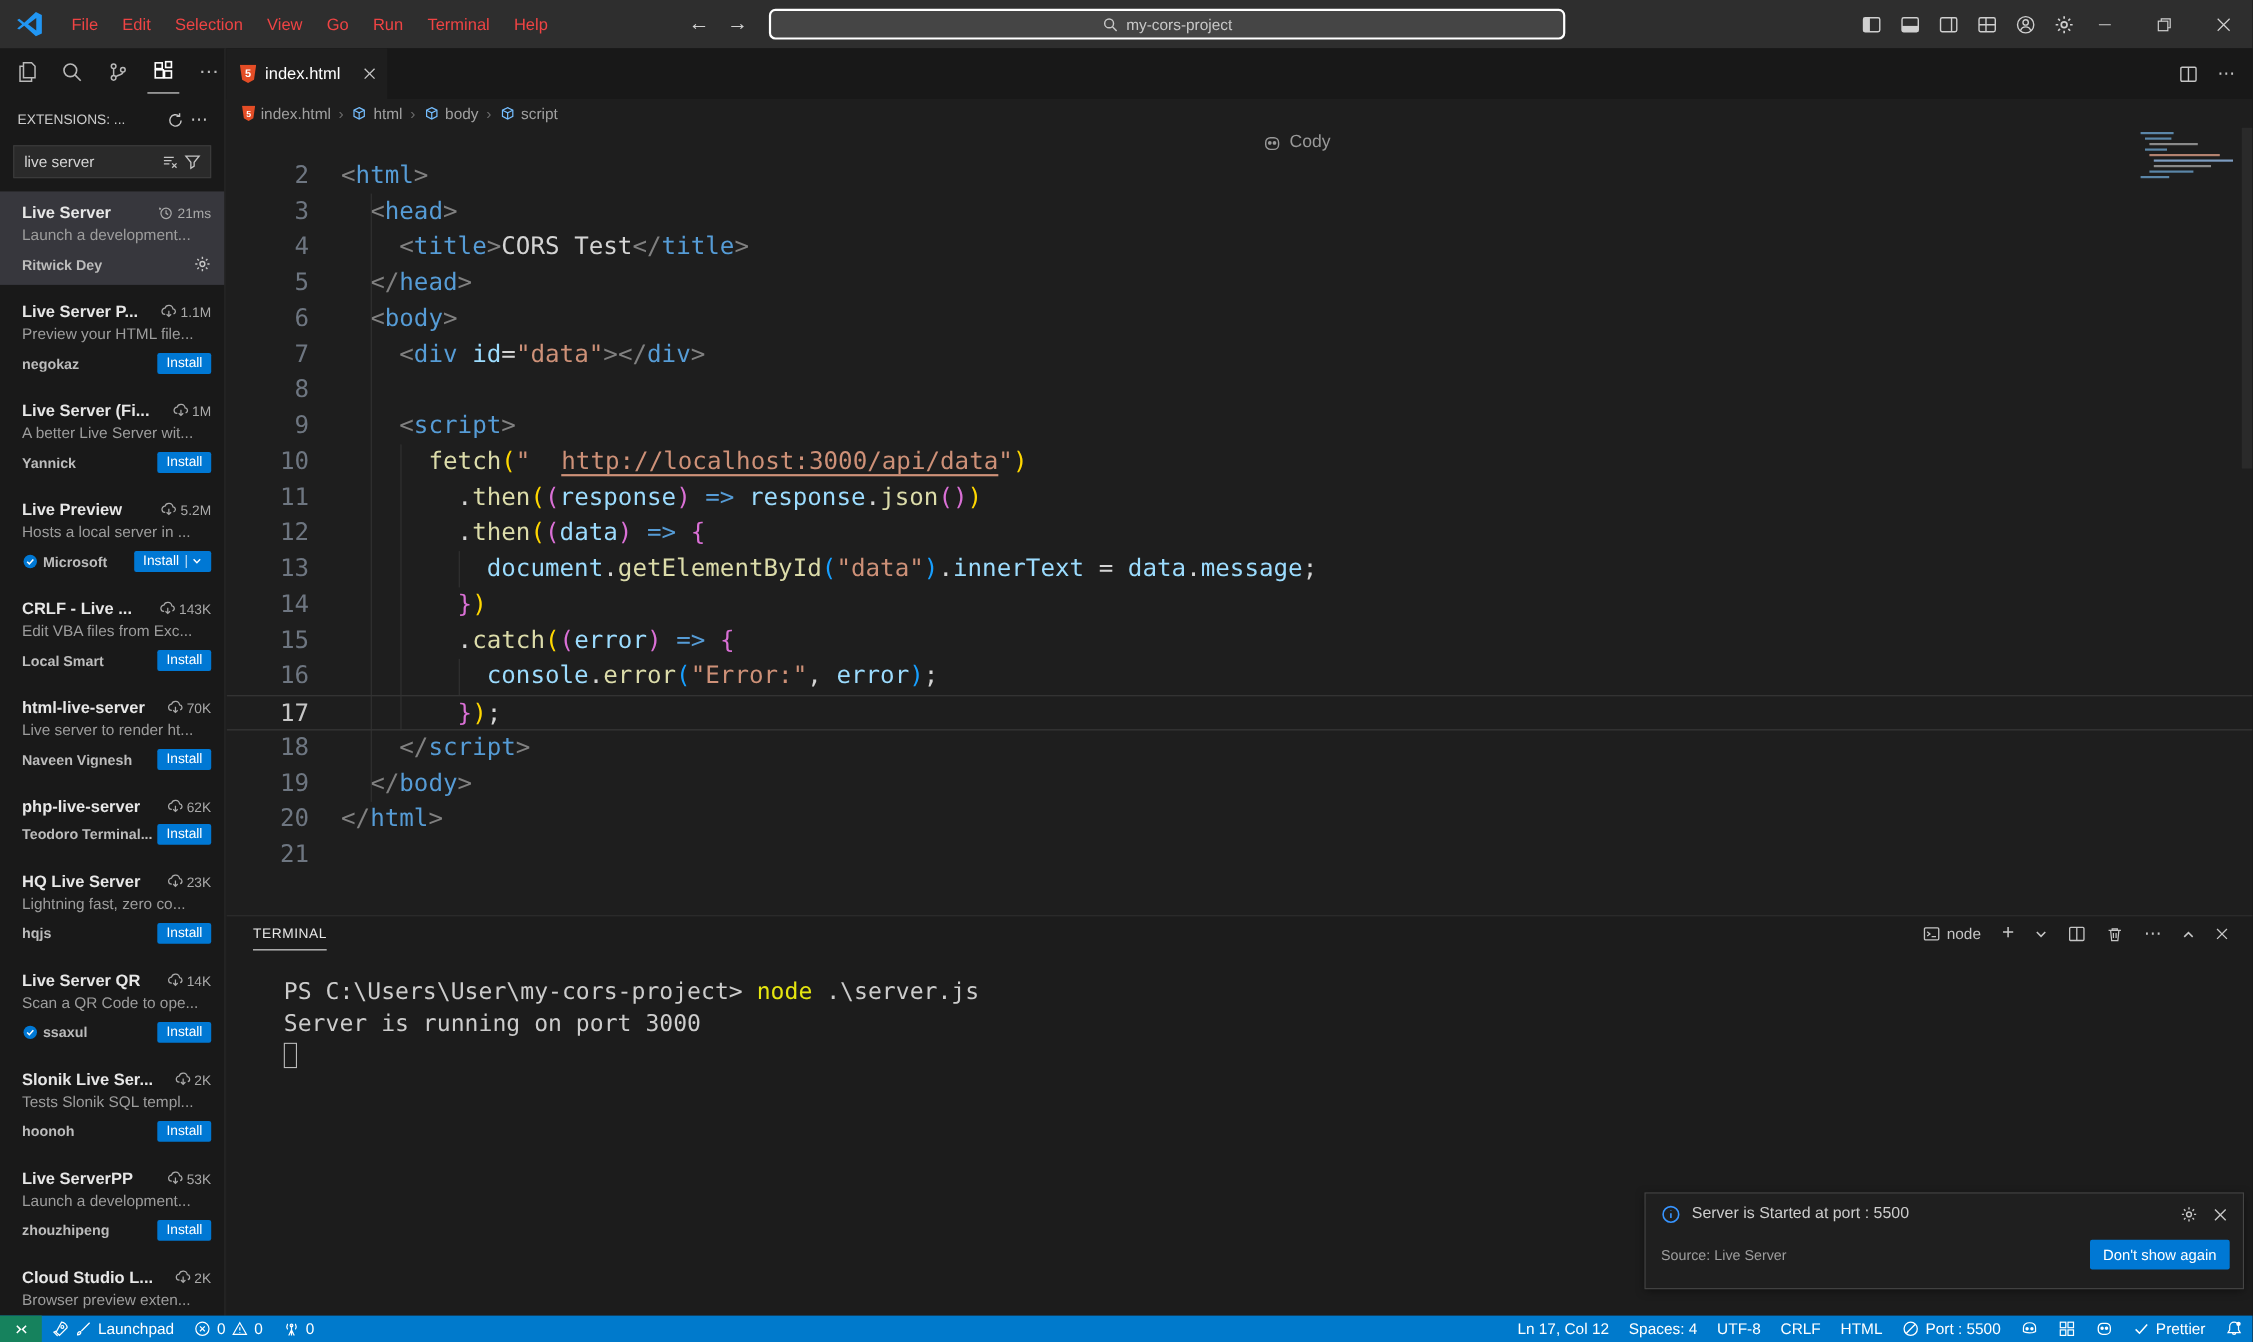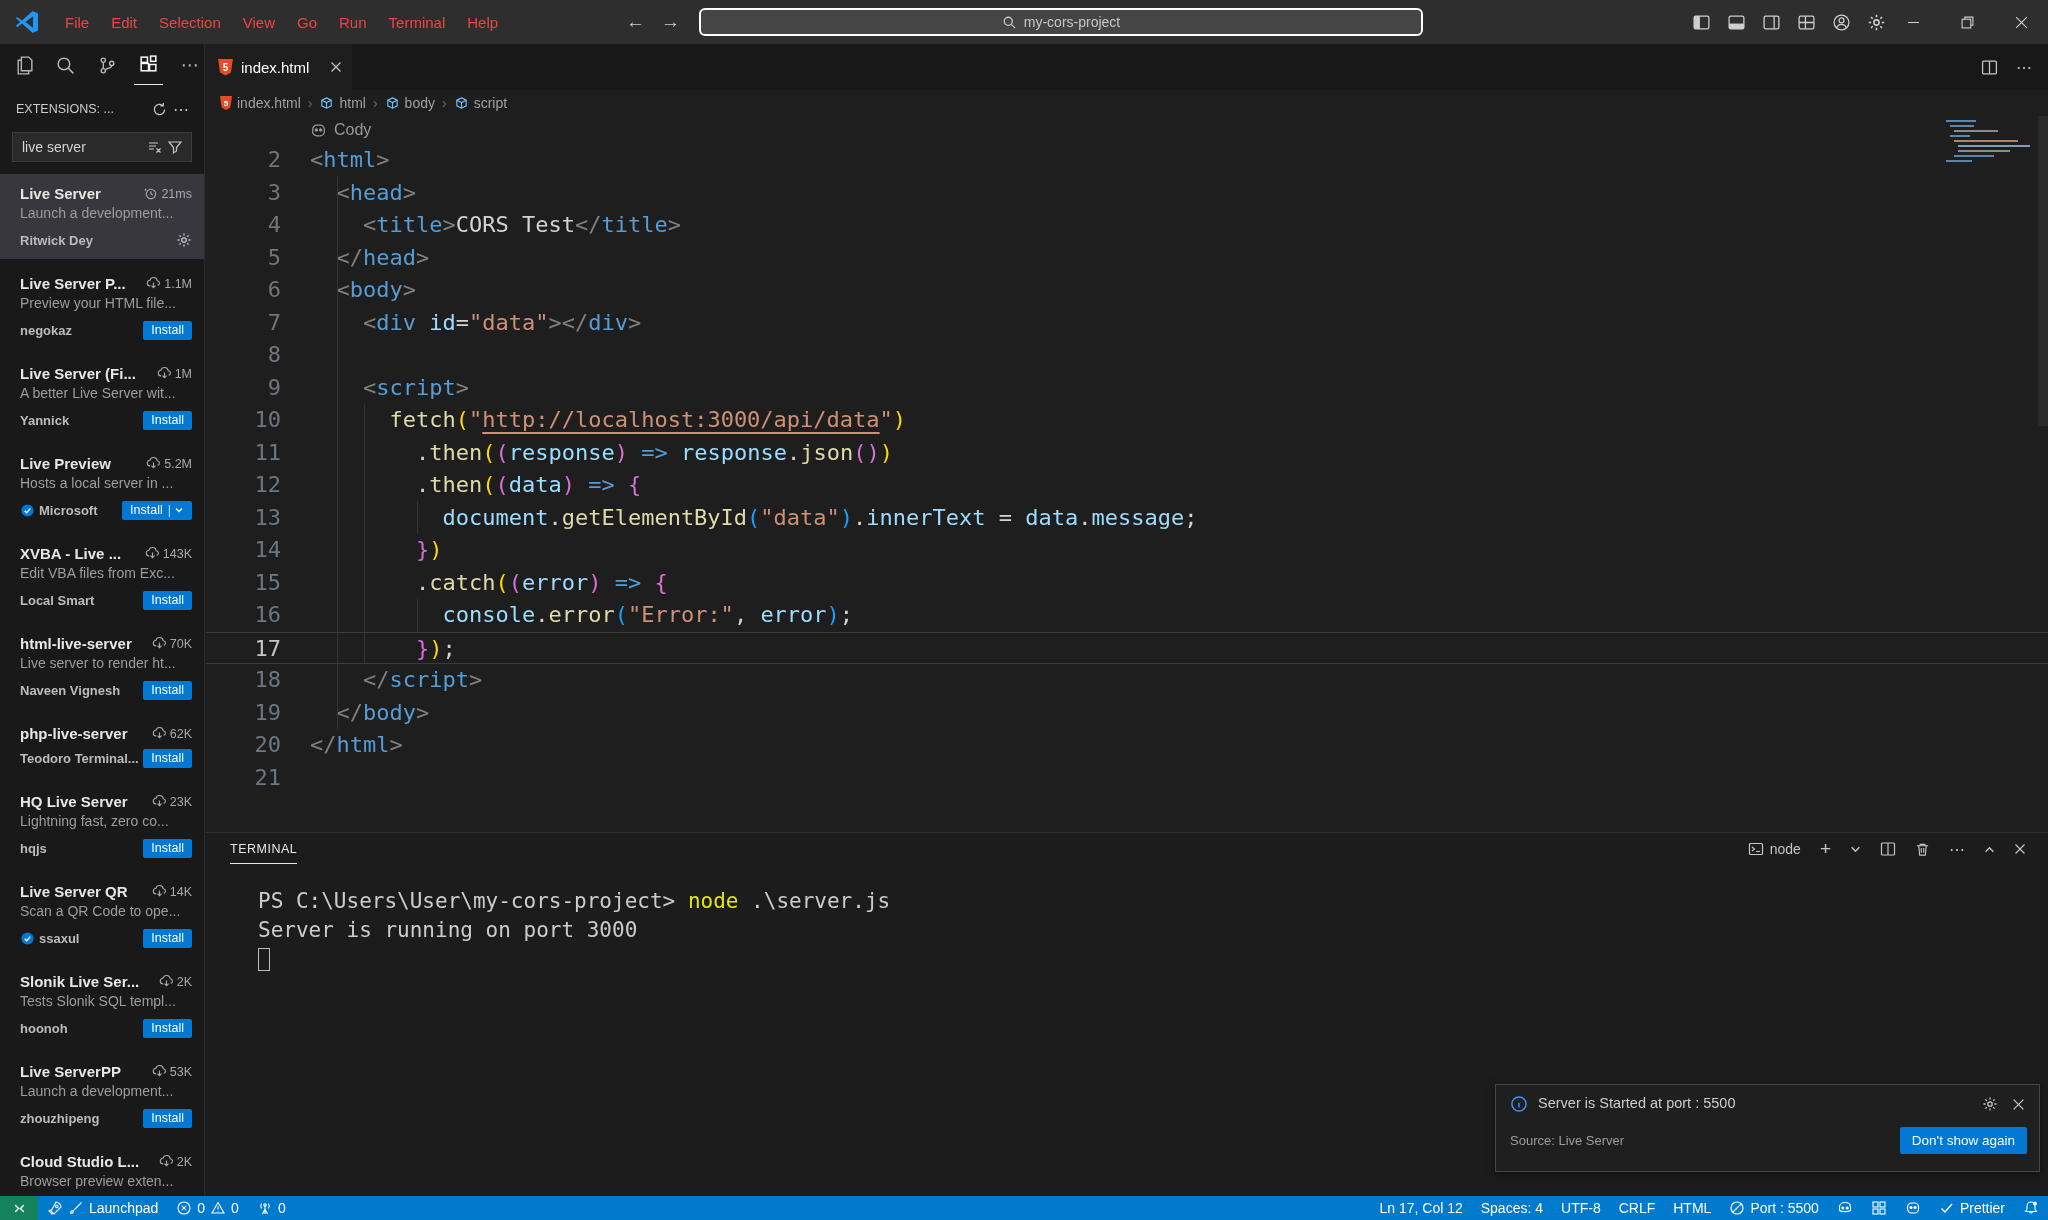--- a/index.html
+++ b/index.html
@@ -66,30 +66,30 @@
   .tab-actions{ margin-left:auto; display:flex; align-items:center; gap:18px; padding-right:16px; color:#c5c5c5; }
   .breadcrumbs{ height:26px; display:flex; align-items:center; padding-left:14px; gap:5px;
                 font-size:14px; color:#a0a0a0; }
   .bc-sep{ color:#6a6a6a; margin:0 2px; }
   .bc-item{ display:flex; align-items:center; gap:5px; }
   .cube{ width:15px; height:15px; }
 
   .code-area{ position:relative; height:716px; overflow:hidden; }
   .code-row{ display:flex; height:32.5px; line-height:32.5px;
              font-family:"DejaVu Sans Mono", monospace; font-size:22px; }
-  .lens-row{ height:28px; line-height:28px; }
+  .lens-row{ height:28px; line-height:28px;justify-content:center; }
   .gutter{ width:75px; text-align:right; color:#6e7681; flex:none; }
   .code{ margin-left:29px; white-space:pre; }
   .code-row.cur{ border-top:1px solid #3a3a3a; border-bottom:1px solid #3a3a3a; }
   .code-row.cur .gutter{ color:#c6c6c6; }
   .lens-icon{ margin-left:29px; display:flex; align-items:center; }
   .lens-icon svg{ width:17px; height:17px; }
   .lens-text{ margin-left:7px; color:#999; font-size:16px; font-family:"Liberation Sans",sans-serif; }
   .tk-p{color:#808080}.tk-tag{color:#569cd6}.tk-attr{color:#9cdcfe}.tk-str{color:#ce9178}
-  .tk-strlink{color:#ce9178; text-decoration:underline; text-decoration-thickness:2px; text-underline-offset:5px;}
+  .tk-strlink{color:#ce9178; text-decoration:underline; text-decoration-thickness:2px; text-underline-offset:5px;margin-left:28px;}
   .tk-fn{color:#dcdcaa}.tk-var{color:#9cdcfe}.tk-kw{color:#569cd6}.tk-pl{color:#d4d4d4}
   .tk-b1{color:#ffd700}.tk-b2{color:#da70d6}.tk-b3{color:#179fff}.tk-y{color:#e5e510}
   .iguide{ position:absolute; width:1px; background:#333; }
   .minimap{ position:absolute; right:8px; top:2px; width:96px; height:48px; }
   .minimap i{ position:absolute; height:2px; display:block; }
   .v-scroll{ position:absolute; right:0; top:0; width:10px; height:310px; background:rgba(121,121,121,.13); }
 
   
   .panel{ position:absolute; left:206px; top:832px; width:1842px; height:364px; background:#1c1c1c;
           border-top:1px solid #2f2f2f; }
@@ -340,21 +340,21 @@
                 <circle cx="8" cy="8" r="6.5" fill="#0078d4"></circle>
                 <path d="M5 8.2l2.1 2.1 3.9-4.3" stroke="#fff" stroke-width="1.5" fill="none"></path>
               </svg>Microsoft</span>
       <span class="x-install">Install<span class="x-dd">|<svg class="dd" viewBox="0 0 10 10" fill="none" stroke="#fff" stroke-width="1.3">
                   <path d="M2 3.5l3 3 3-3"></path>
                 </svg></span></span>
     </div>
   </div>
   <div class="ext-item">
     <div class="x-r1">
-            <span class="x-name">XVBA - Live ...</span>
+            <span class="x-name">CRLF - Live ...</span>
       <span class="x-meta">
               <svg class="mi" viewBox="0 0 16 16" fill="none" stroke="#a9a9a9" stroke-width="1.2">
                 <path d="M4.5 10.5a3 3 0 0 1-.3-6 4 4 0 0 1 7.8.6 2.5 2.5 0 0 1 .5 4.9"></path>
                 <path d="M8 7v5.5M5.8 10.3L8 12.5l2.2-2.2"></path>
               </svg>
               <span>143K</span>
             </span>
           </div>
     <div class="x-desc">Edit VBA files from Exc...</div>
     <div class="x-r3">

